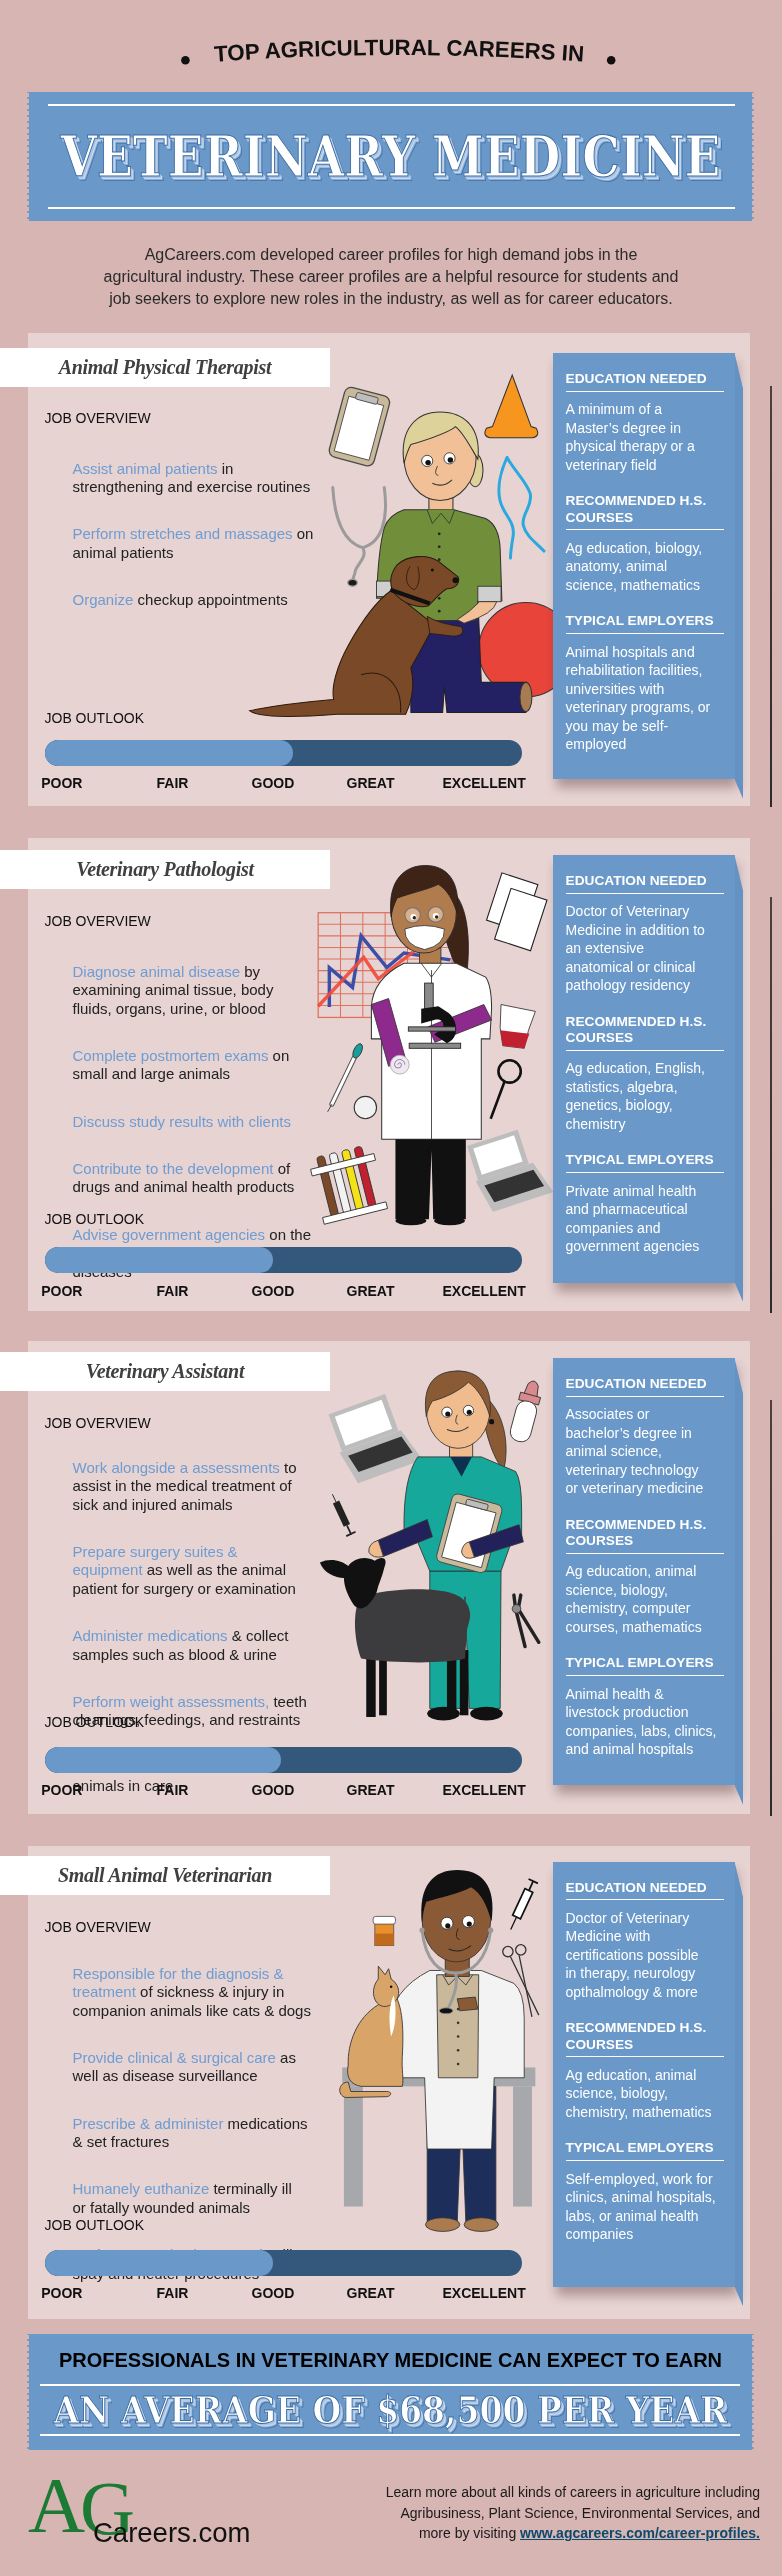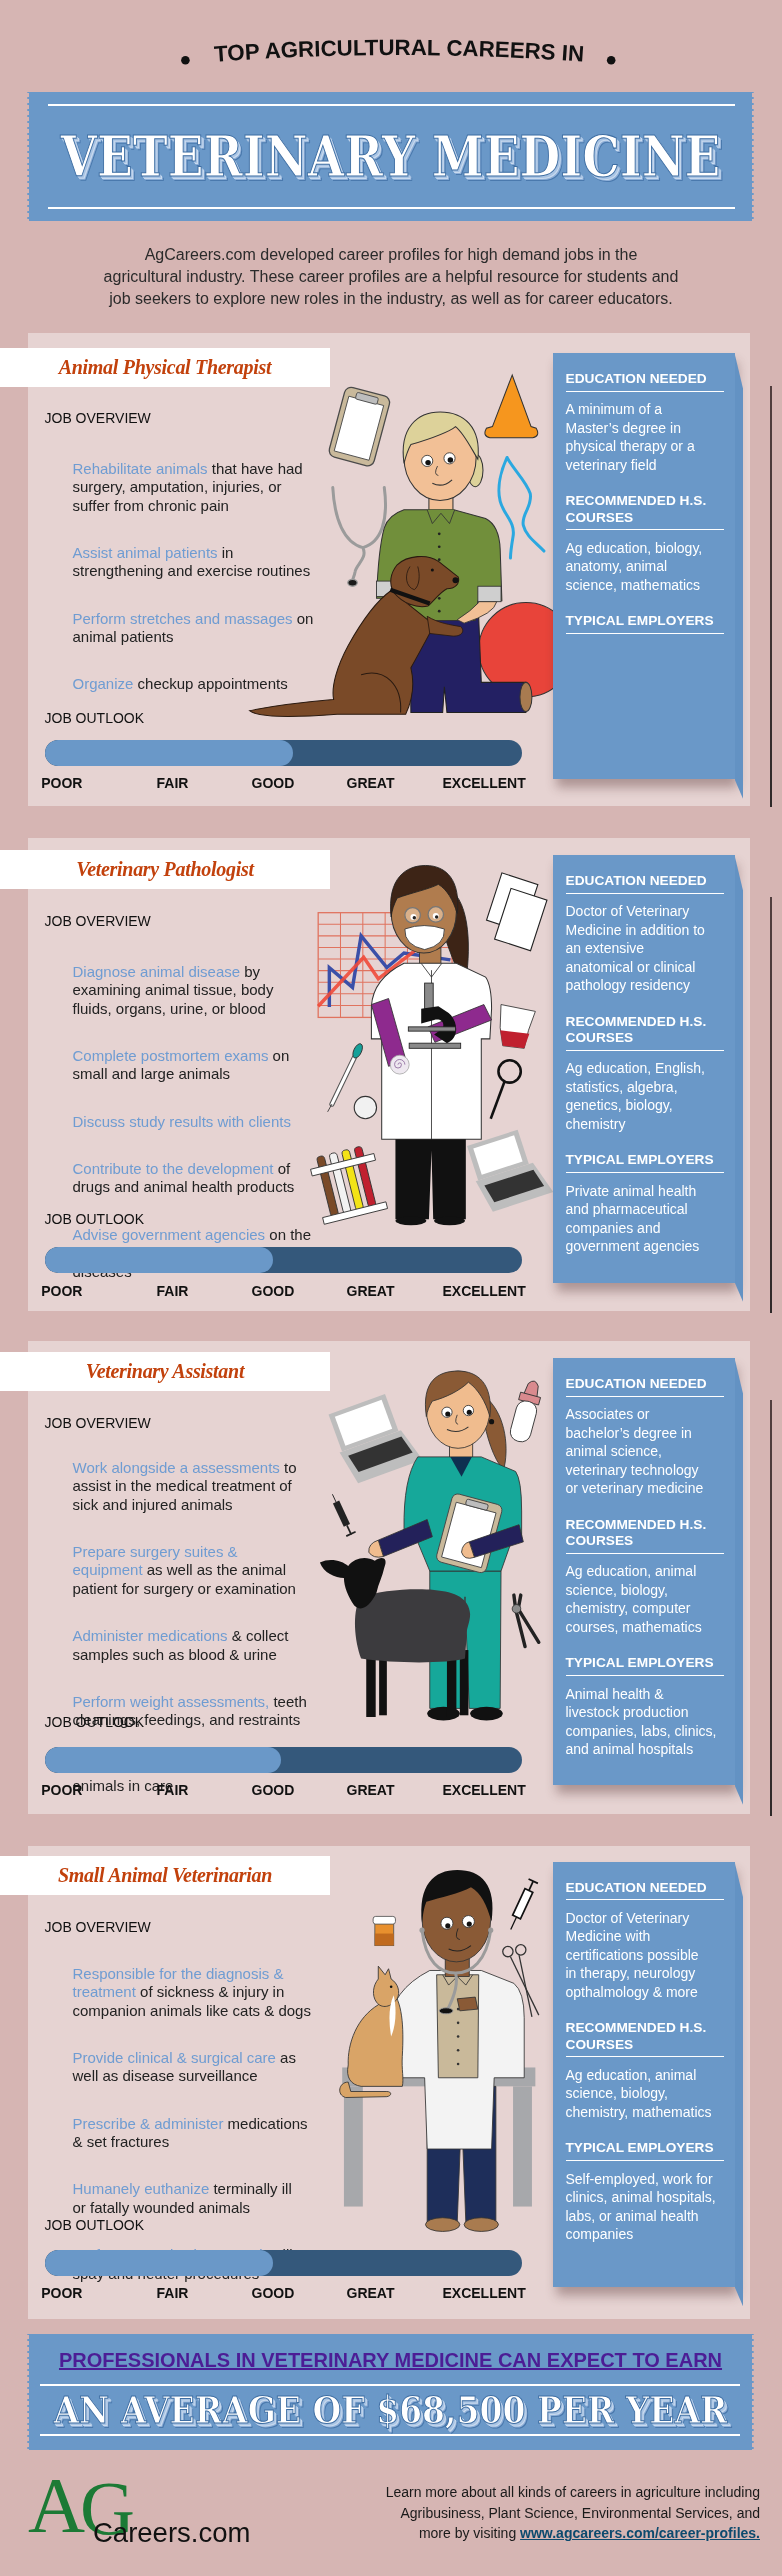--- a/index.html
+++ b/index.html
@@ -18,33 +18,33 @@
   .ribbon::before { left: -4.3px; background: radial-gradient(circle at 0 50%, transparent 2.2px, #6A98C8 2.7px) 0 0 / 4.3px 6px repeat-y; }
   .ribbon::after { right: -4.3px; background: radial-gradient(circle at 100% 50%, transparent 2.2px, #6A98C8 2.7px) 0 0 / 4.3px 6px repeat-y; }
   .ribbon-line { position: absolute; height: 1.7px; background: #fff; }
   .ribbon-title {
     position: absolute; left: 0; right: 0; margin: 0; text-align: center;
     font-family: "DejaVu Serif", serif; font-weight: bold; color: #fff; white-space: nowrap;
     -webkit-text-stroke: 0.9px #3E6EA3;
     text-shadow: 1.7px 1.7px 0 #A9C4E4, 2.6px 2.6px 0 #C9DAEE, 3.4px 3.4px 0 #8EAFD8, 4.3px 4.3px 0 #4A79AD;
   }
   .title-main { top: 39px; font-size: 47px; line-height: 52px; transform: scaleY(1.18); }
-  .salary-l1 { position: absolute; left: 0; right: 0; top: 13px; text-align: center; color: #4c1d95;
-    font-weight: bold; font-size: 20px; line-height: 26px; white-space: nowrap; text-decoration: underline; }
+  .salary-l1 { position: absolute; left: 0; right: 0; top: 13px; text-align: center; color: #000000;
+    font-weight: bold; font-size: 20px; line-height: 26px; white-space: nowrap; }
   .salary-l2 { top: 58px; font-size: 33px; line-height: 38px; transform: scaleY(1.12); }
 
   .intro { position: absolute; left: 0; top: 244px; width: 782px; text-align: center;
     font-size: 16px; line-height: 22px; color: #2B2B2B; }
 
   .card { position: absolute; left: 27.5px; width: 722px; height: 473px; background: #E6D3D2; }
   .illus { position: absolute; left: 0; top: 0; width: 722px; height: 473px; overflow: visible; }
   .title-banner { position: absolute; left: -27.5px; width: 330px; height: 39px; background: #fff;
     display: flex; align-items: center; justify-content: center; }
   .title-banner span { font-family: "Liberation Serif", serif; font-style: italic; font-weight: bold;
-    font-size: 20px; color: #c2410c; letter-spacing: -0.3px; }
+    font-size: 20px; color: #404040; letter-spacing: -0.3px; }
   .section-label { position: absolute; left: 17px; font-weight: normal; font-size: 14px; line-height: 15.5px; color: #111; }
   .duties { position: absolute; left: 45px; margin: 0; padding: 0; list-style: none;
     font-size: 15px; line-height: 18.5px; color: #222; white-space: pre-line; }
   .duties li { margin: 0 0 10.3px 0; }
   .hl { color: #6F9CD2; }
   .bar { position: absolute; left: 17px; width: 477px; height: 26px; border-radius: 13px;
     background: #34587B; overflow: hidden; }
   .bar-fill { height: 100%; background: #6A98C8; border-radius: 13px; }
   .scale { position: absolute; left: 0; width: 100%; height: 15.5px; padding-left: 44px; }
   .scale span { position: absolute; top: 0; font-weight: bold; font-size: 14px; line-height: 15.5px; color: #111; }
@@ -143,23 +143,20 @@
       <circle cx="503" cy="664" r="1.8" fill="#111"></circle>
       <path d="M454 687 L500 703" stroke="#111" stroke-width="5"></path>
     </g>
   </svg>
 
   <div class="title-banner" style="top:14.6px">
     <span>Animal Physical Therapist</span>
   </div>
   <div class="section-label" style="top:78px">JOB OVERVIEW</div>
   <ul class="duties" style="top:108px">
-    <li><span class="hl">Rehabilitate animals</span><span> that have had
-surgery, amputation, injuries, or
-suffer from chronic pain</span></li>
     <li><span class="hl">Assist animal patients</span><span> in
 strengthening and exercise routines</span></li>
     <li><span class="hl">Perform stretches and massages</span><span> on
 animal patients</span></li>
     <li><span class="hl">Organize</span><span> checkup appointments</span></li>
   </ul>
   <div class="section-label" style="top:378px">JOB OUTLOOK</div>
   <div class="bar" style="top:407px">
     <div class="bar-fill" style="width: 52%;"></div>
   </div>
@@ -175,20 +172,26 @@
     <div class="sb-head">EDUCATION NEEDED</div>
     <div class="sb-body">A minimum of a
 Master’s degree in
 physical therapy or a
 veterinary field</div>
     <div class="sb-head">RECOMMENDED H.S. COURSES</div>
     <div class="sb-body">Ag education, biology,
 anatomy, animal
 science, mathematics</div>
     <div class="sb-head">TYPICAL EMPLOYERS</div>
+    <div class="sb-body">Animal hospitals and
+rehabilitation facilities,
+universities with
+veterinary programs, or
+you may be self-
+employed</div>
   </aside>
 </section>
 <div class="edge-line" style="top:386px;height:421px"></div>
 
 <section class="card" style="top:838px">
   <svg class="illus" viewBox="32 976 841 551">
     <g>
       <rect x="370" y="1063" width="156" height="122" fill="none" stroke="#E0735F" stroke-width="1.5"></rect>
       <path d="M396 1063V1185M422 1063V1185M448 1063V1185M474 1063V1185M500 1063V1185M370 1076.5H526M370 1090H526M370 1103.5H526M370 1117H526M370 1130.5H526M370 1144H526M370 1157.5H526M370 1171H526" stroke="#E0735F" stroke-width="1.2"></path>
       <polyline points="383,1173 383,1127 410,1150 420,1090 450,1127 470,1110 524,1118" fill="none" stroke="#3B4FA8" stroke-width="4"></polyline>

